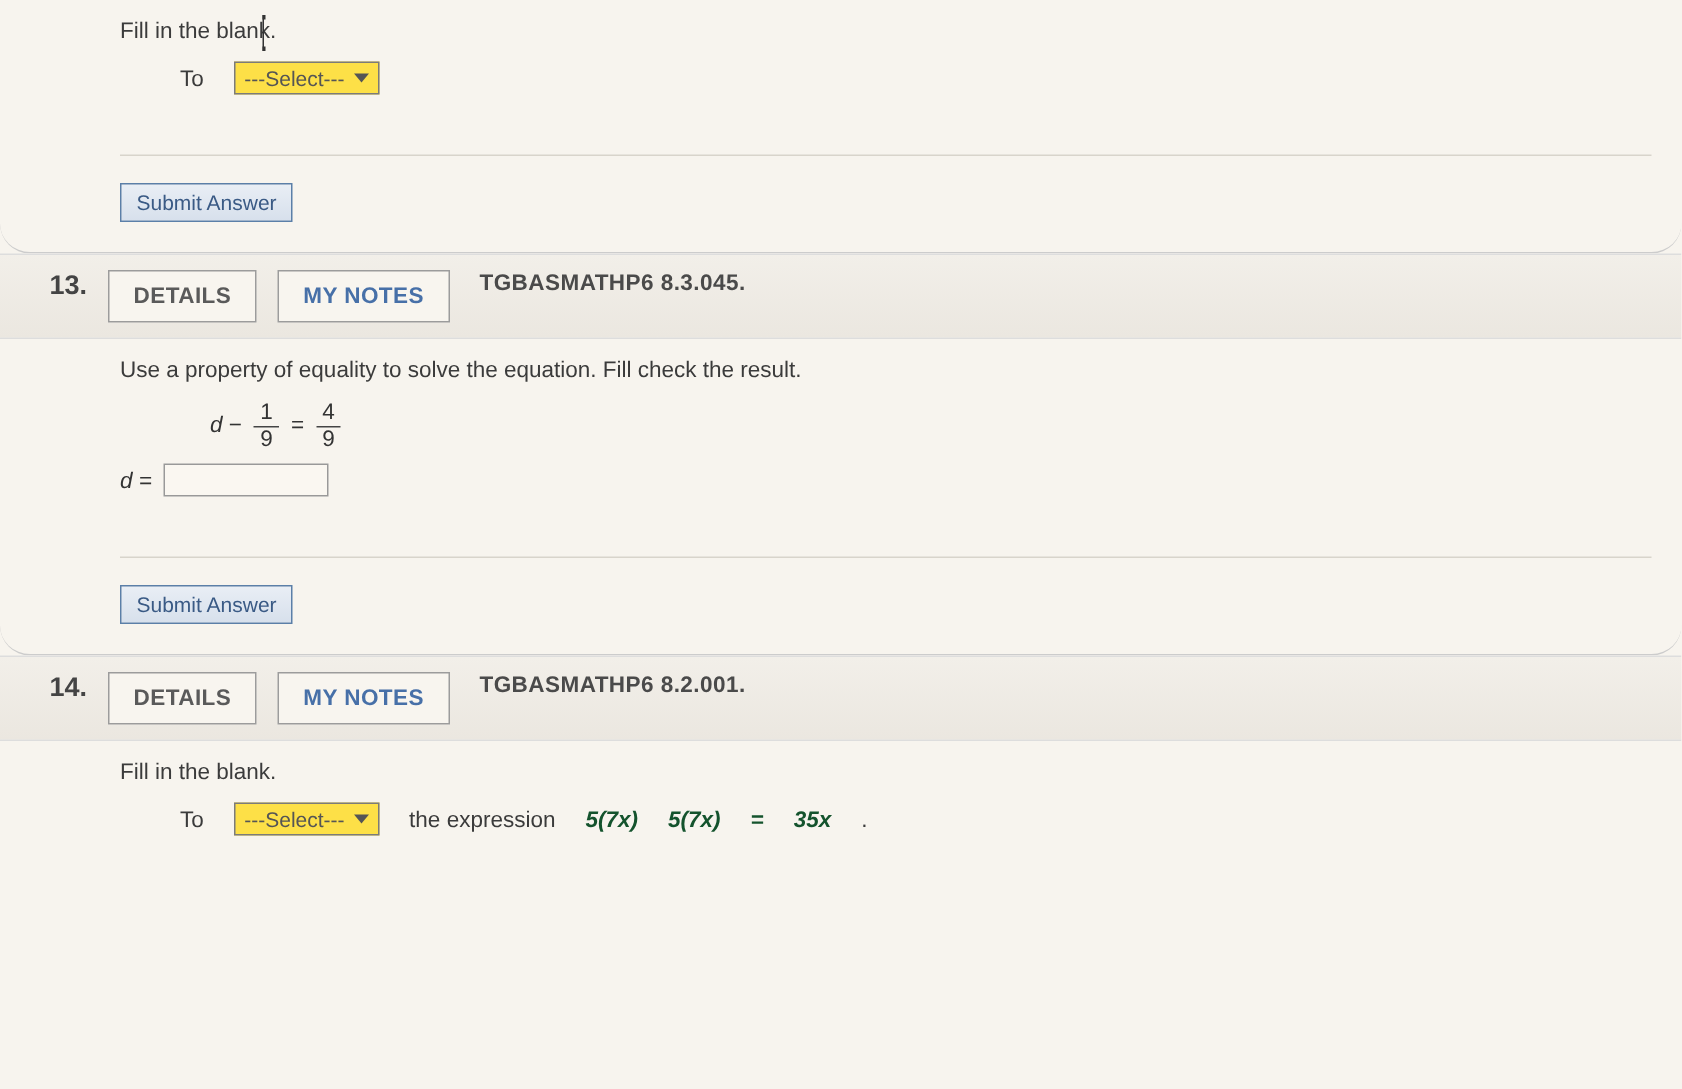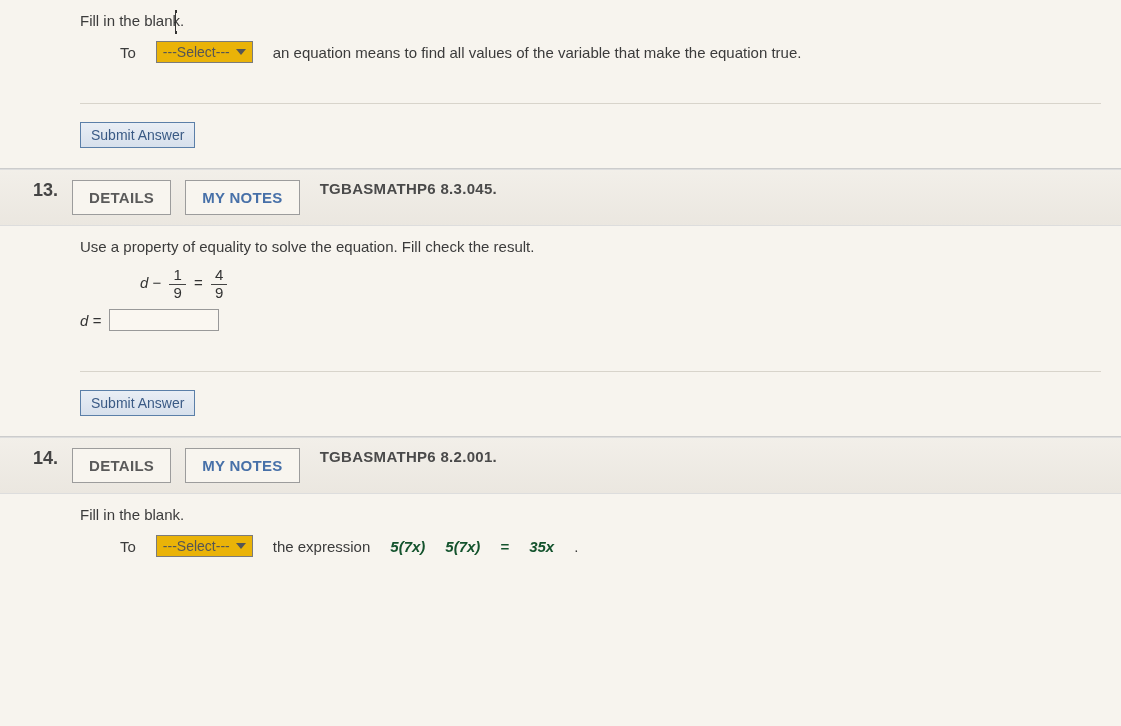--- a/index.html
+++ b/index.html
@@ -6,20 +6,21 @@
   body {
     margin: 0;
     font-family: Arial, Helvetica, sans-serif;
     background: #f7f4ee;
     color: #333;
     font-size: 15px;
     width: 1121px;
   }
   .question-block {
     border-bottom: 1px solid #ccc;
+    border-radius: 20px;
   }
   .q-content {
     padding: 8px 20px 20px 80px;
     position: relative;
   }
   .q-header {
     display: flex;
     align-items: flex-start;
     gap: 14px;
     padding: 10px 20px 10px 18px;
@@ -67,21 +68,21 @@
   }
   .inline-row {
     margin-left: 40px;
     display: flex;
     align-items: center;
     gap: 20px;
     color: #3b3b3b;
   }
   .select-box {
     border: 1px solid #7b7b7b;
-    background: #eab308;
+    background: #fde047;
     padding: 2px 6px;
     display: inline-flex;
     align-items: center;
     gap: 6px;
     font-size: 14px;
     color: #555;
     cursor: pointer;
   }
   .chev {
     width: 0; height: 0;
@@ -136,21 +137,20 @@
 
 <div class="question-block">
   <div class="q-content">
     <div class="prompt-line cursor-blank">Fill in the blank.</div>
     <div class="inline-row">
       <span>To</span>
       <span class="select-box">
         <span>---Select---</span>
         <span class="chev"></span>
       </span>
-      <span>an equation means to find all values of the variable that make the equation true.</span>
     </div>
     <div class="answer-area">
       <button class="submit-btn">Submit Answer</button>
     </div>
   </div>
 </div>
 
 <div class="question-block">
   <div class="q-header">
     <div class="q-number">13.</div>

